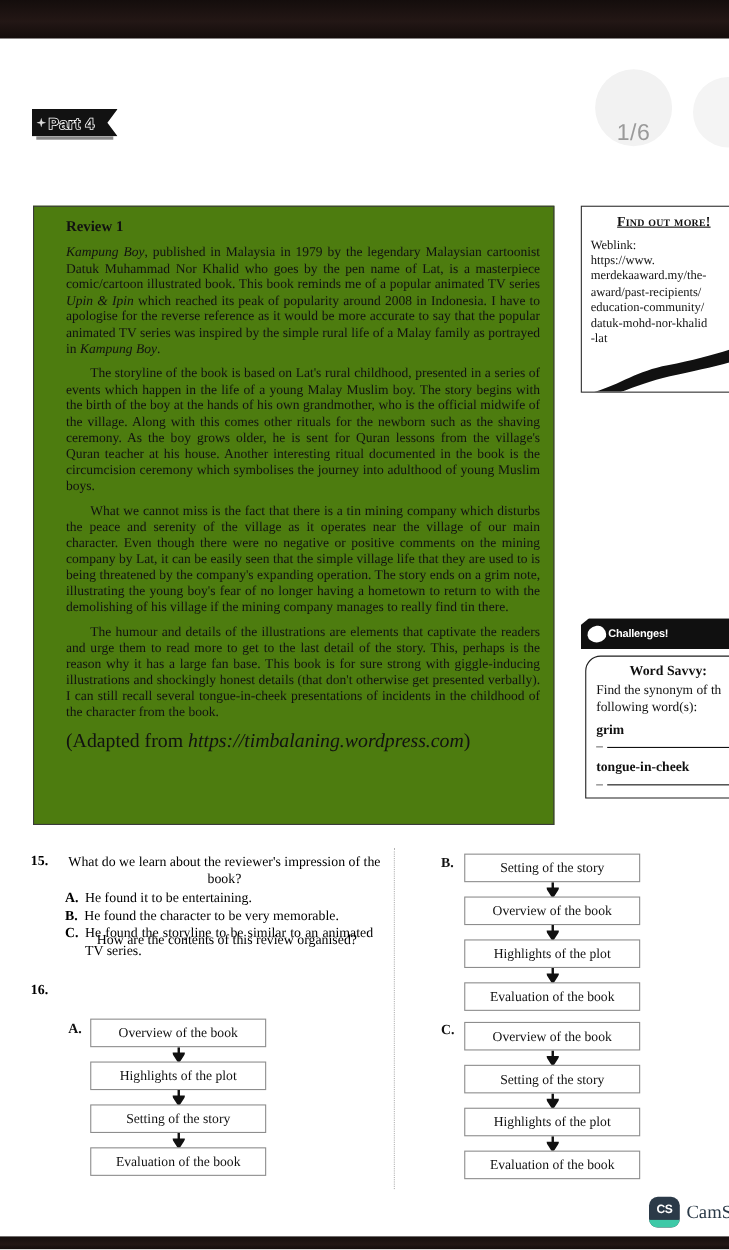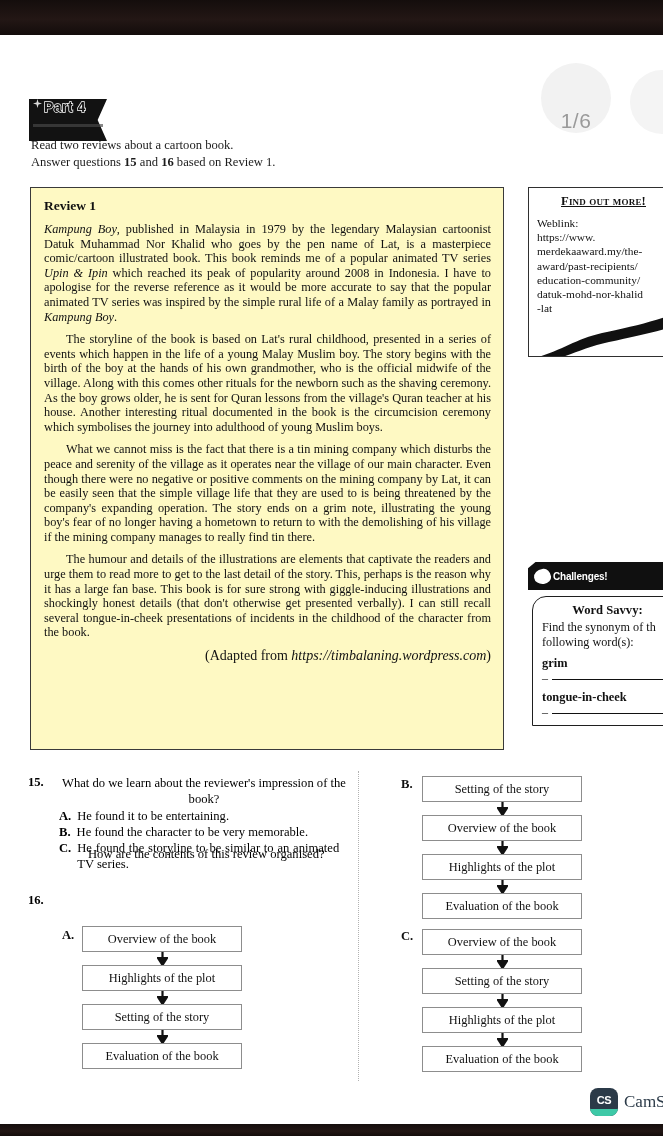--- a/index.html
+++ b/index.html
@@ -40,24 +40,24 @@
   }
   .pill-ghost {
     position: absolute; left: 630px; top: 70px;
     width: 64px; height: 64px; border-radius: 50%;
     background: #f4f4f4;
   }
 
   
   .part-ribbon {
     position: absolute; left: 29px; top: 99px;
-    width: 78px; height: 42px;
+    width: 78px; height: 25px;
     background: #121212;
     clip-path: polygon(0 0, 100% 0, 88% 50%, 100% 100%, 0 100%, 0 0);
-    display: flex; 
+    display: flex; align-items: center;
   }
   .part-ribbon .rib-spark {
     width: 9px; height: 9px; margin-left: 4px; flex: 0 0 auto;
     background: #ffffff;
     clip-path: polygon(50% 0,61% 39%,100% 50%,61% 61%,50% 100%,39% 61%,0 50%,39% 39%);
     opacity: .85;
   }
   .part-ribbon .rib-label {
     font-family: "Liberation Sans", sans-serif;
     font-weight: bold; font-size: 14px; letter-spacing: .5px;
@@ -76,36 +76,36 @@
     position: absolute; left: 31px; top: 137px; width: 420px;
     font-size: 12.6px; line-height: 16.5px; color: #1c1c1c;
   }
   .instr b { font-weight: bold; }
 
   
   .review-box {
     position: absolute; left: 30px; top: 187px;
     width: 474px; height: 563px;
     border: 1.2px solid #3a3a3a;
-    background: #fef9c3;
-    padding: 10px 12px 8px 13px;
+    background: #4d7c0f;
+    padding: 10px 12px 8px 29px;
   }
   .review-title {
     font-size: 13.5px; font-weight: bold; color: #111;
     margin-bottom: 8px;
   }
   .review-box p {
     font-size: 12.3px; line-height: 14.6px;
     text-align: justify; color: #111;
     margin-bottom: 8px;
   }
   .review-box p.ind { text-indent: 22px; }
   .review-box p i { font-style: italic; }
   .source {
-    font-size: 14px; text-align: right; color: #111; margin-top: 4px;
+    font-size: 18px; text-align: left; color: #111; margin-top: 4px;
   }
   .source i { font-style: italic; }
 
   
   .fom-box {
     position: absolute; left: 528px; top: 187px;
     width: 150px; height: 170px;
     border: 1.2px solid #2f2f2f;
     background: #fff;
     padding: 6px 7px 4px 8px;
@@ -234,24 +234,20 @@
   <div class="page-pill">
     <span>1/6</span>
   </div>
 
   <div class="part-ribbon">
     <span class="rib-spark"></span>
     <span class="rib-label">Part 4</span>
   </div>
   <div class="ribbon-shadow"></div>
 
-  <div class="instr">
-    <div>Read two reviews about a cartoon book.</div>
-    <div><span>Answer questions </span><b>15</b><span> and </span><b>16</b><span> based on Review 1.</span></div>
-  </div>
 
   <div class="review-box">
     <div class="review-title">Review 1</div>
     <p><i>Kampung Boy</i>, published in Malaysia in 1979 by the legendary Malaysian cartoonist Datuk Muhammad Nor Khalid who goes by the pen name of Lat, is a masterpiece comic/cartoon illustrated book. This book reminds me of a popular animated TV series <i>Upin &amp; Ipin</i> which reached its peak of popularity around 2008 in Indonesia. I have to apologise for the reverse reference as it would be more accurate to say that the popular animated TV series was inspired by the simple rural life of a Malay family as portrayed in <i>Kampung Boy</i>.</p>
     <p class="ind">The storyline of the book is based on Lat's rural childhood, presented in a series of events which happen in the life of a young Malay Muslim boy. The story begins with the birth of the boy at the hands of his own grandmother, who is the official midwife of the village. Along with this comes other rituals for the newborn such as the shaving ceremony. As the boy grows older, he is sent for Quran lessons from the village's Quran teacher at his house. Another interesting ritual documented in the book is the circumcision ceremony which symbolises the journey into adulthood of young Muslim boys.</p>
     <p class="ind">What we cannot miss is the fact that there is a tin mining company which disturbs the peace and serenity of the village as it operates near the village of our main character. Even though there were no negative or positive comments on the mining company by Lat, it can be easily seen that the simple village life that they are used to is being threatened by the company's expanding operation. The story ends on a grim note, illustrating the young boy's fear of no longer having a hometown to return to with the demolishing of his village if the mining company manages to really find tin there.</p>
     <p class="ind">The humour and details of the illustrations are elements that captivate the readers and urge them to read more to get to the last detail of the story. This, perhaps is the reason why it has a large fan base. This book is for sure strong with giggle-inducing illustrations and shockingly honest details (that don't otherwise get presented verbally). I can still recall several tongue-in-cheek presentations of incidents in the childhood of the character from the book.</p>
     <div class="source"><span>(Adapted from </span><i>https://timbalaning.wordpress.com</i><span>)</span></div>
   </div>
 

